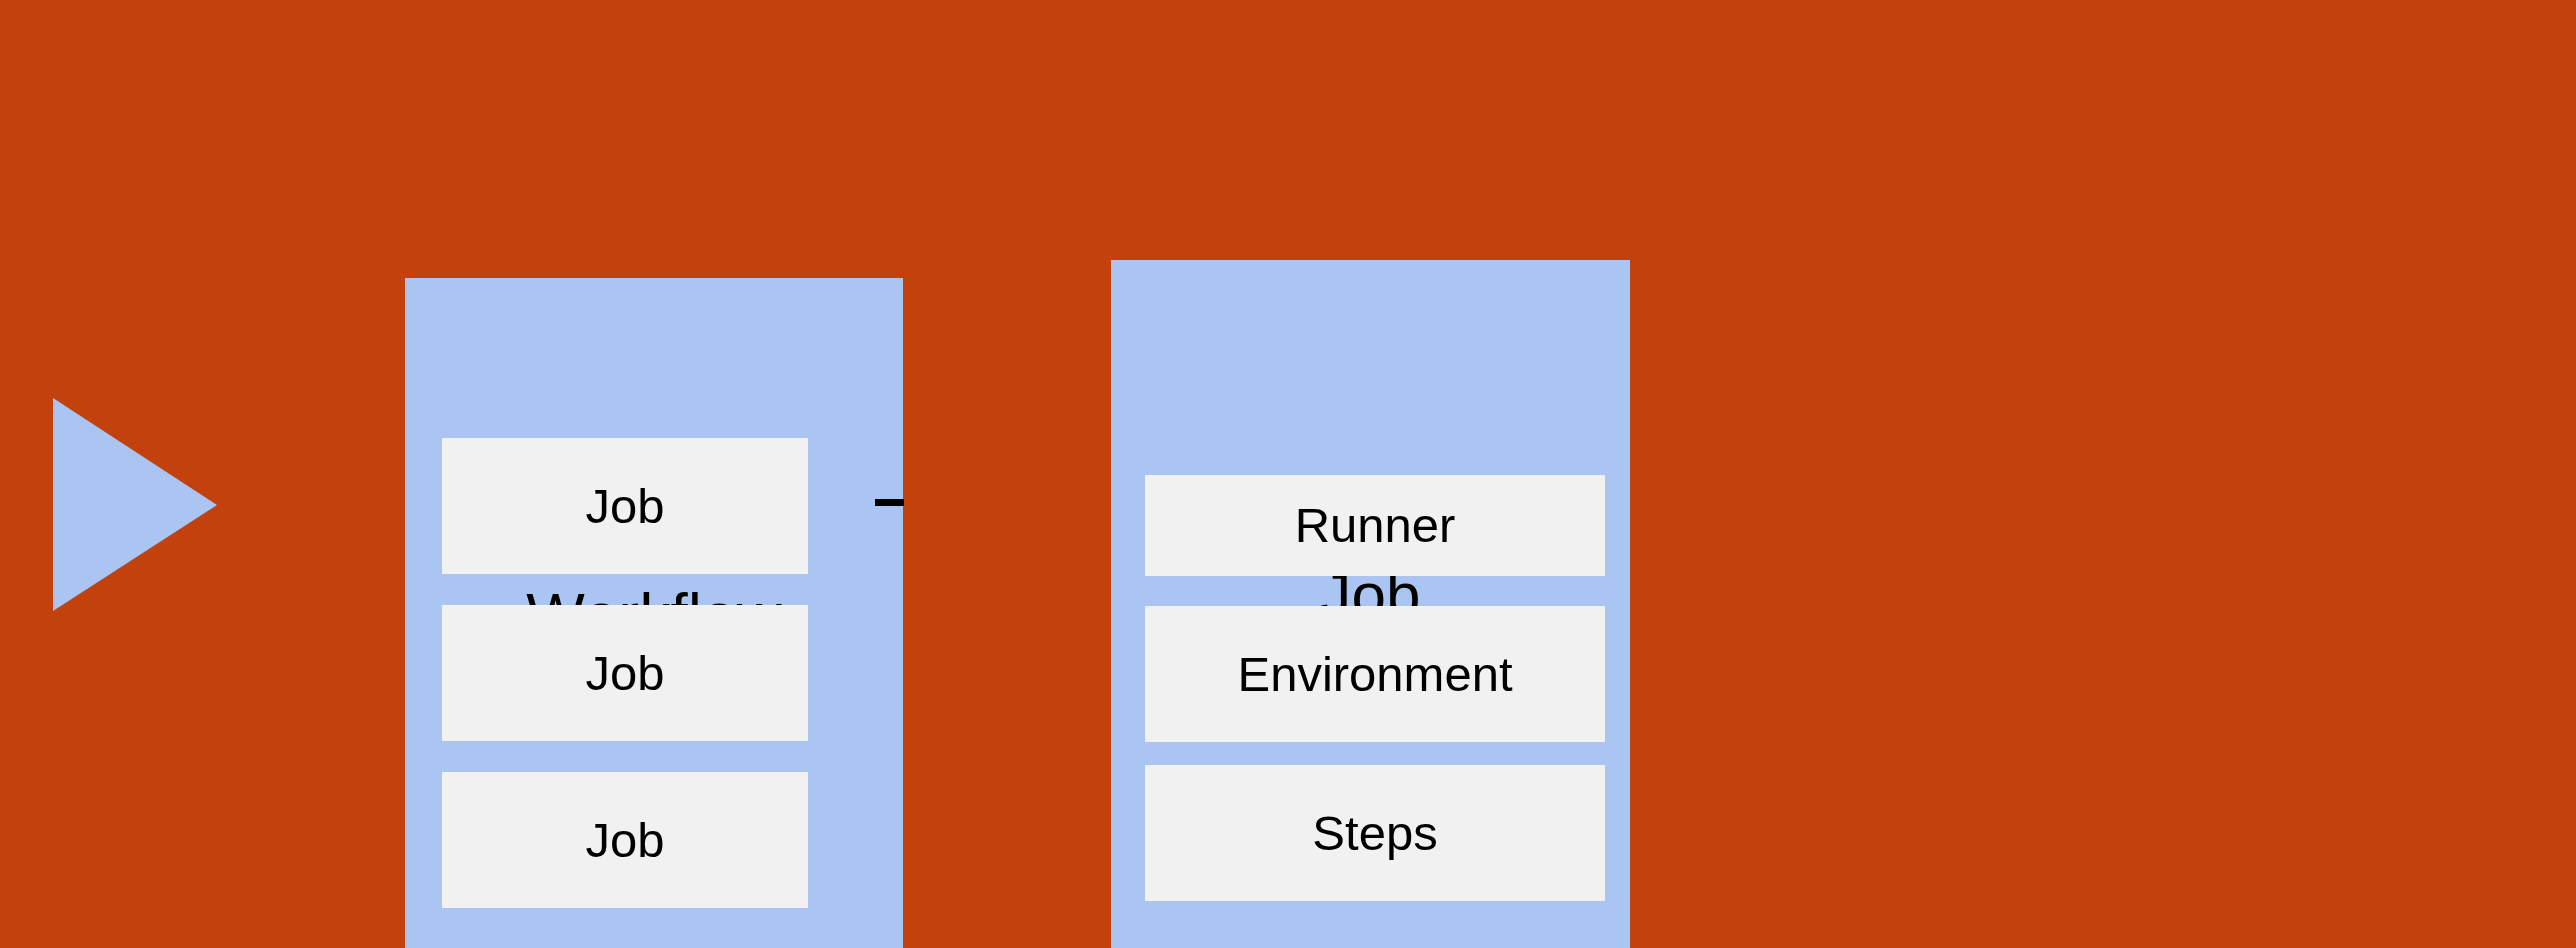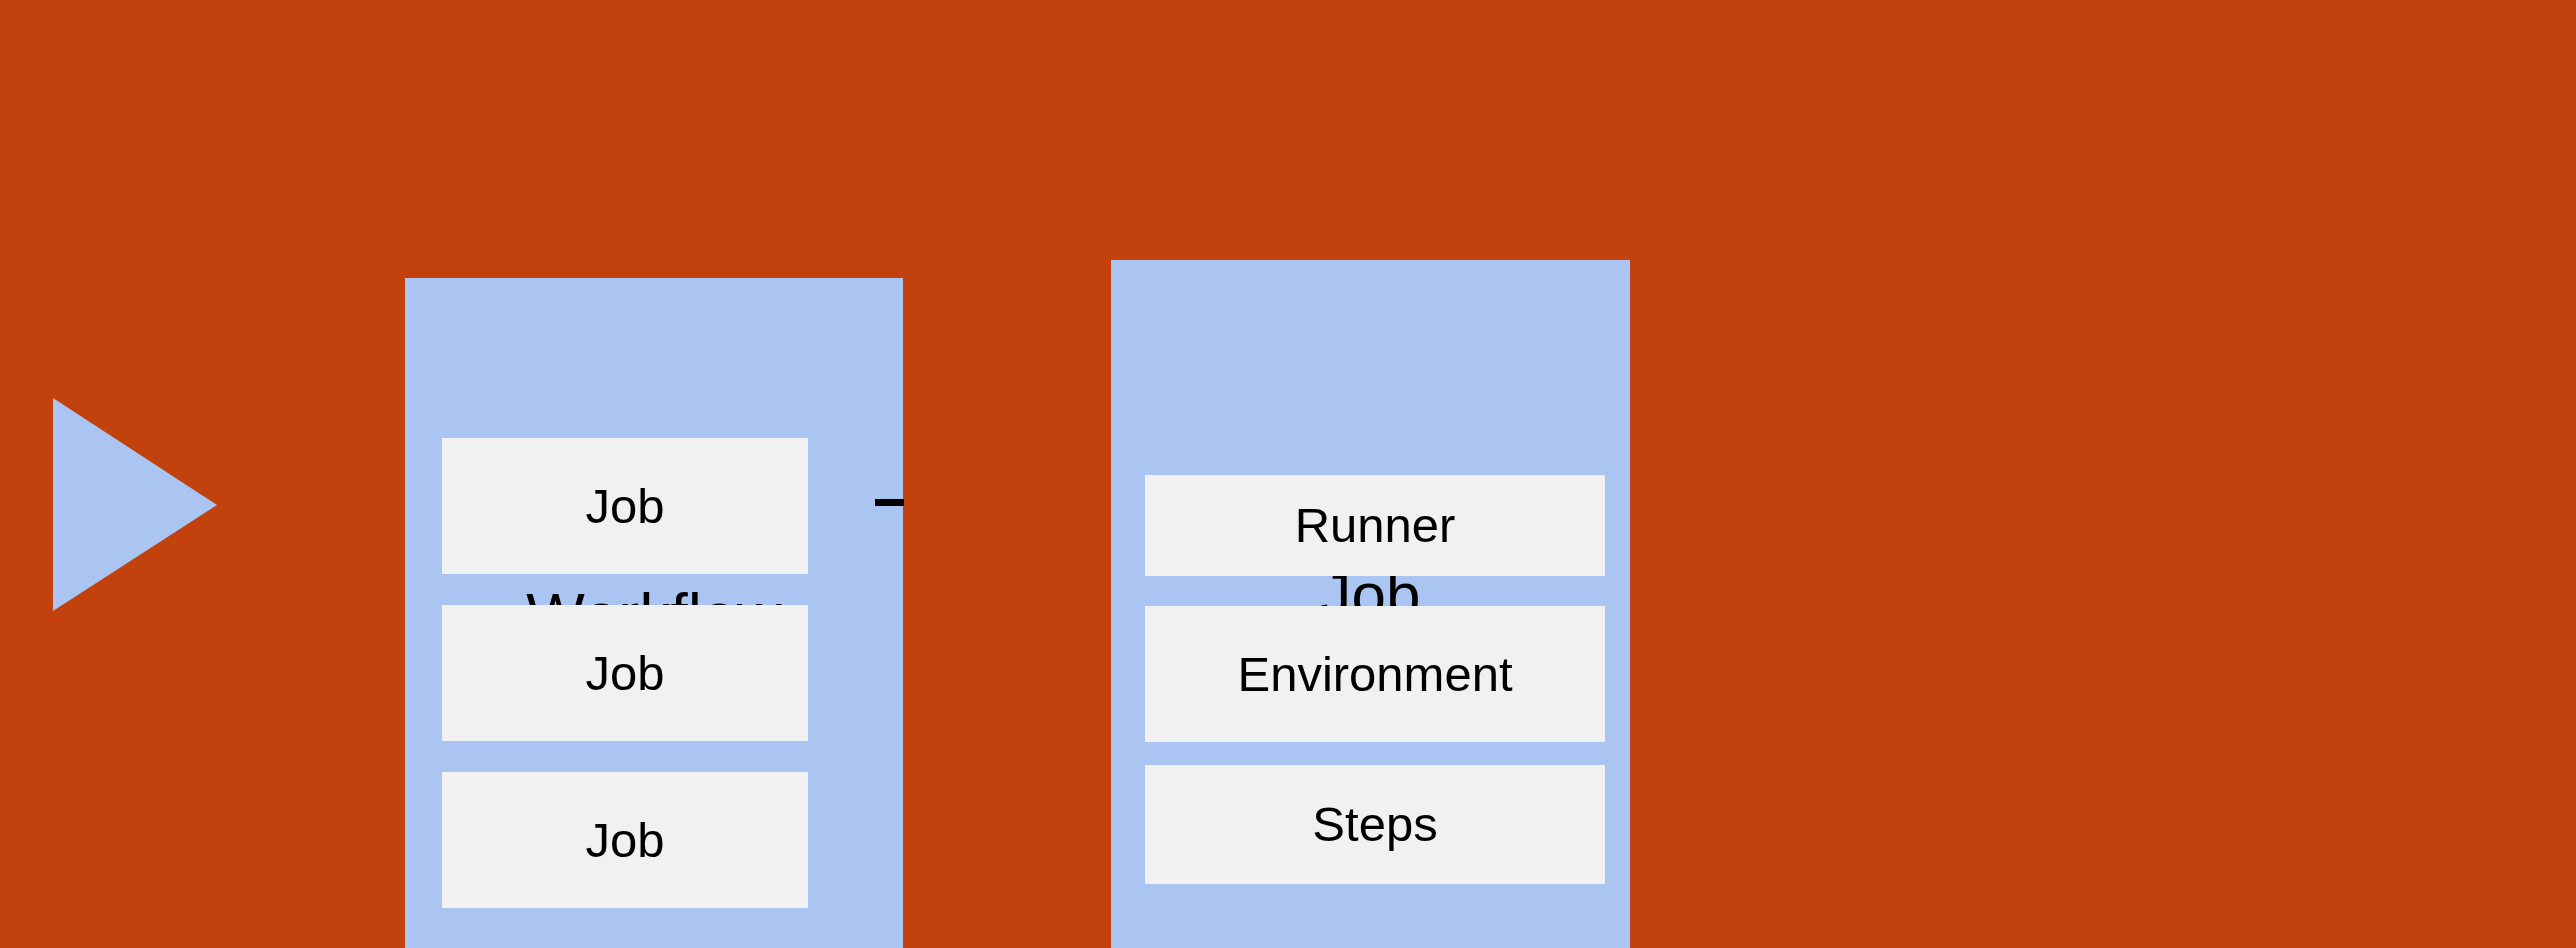--- a/index.html
+++ b/index.html
@@ -88,21 +88,21 @@
   
   .wf-box { left: 37px; width: 366px; }
   #wf-box-0 { top: 160px; height: 136px; }
   #wf-box-1 { top: 327px; height: 136px; }
   #wf-box-2 { top: 494px; height: 136px; }
 
   
   .jb-box { left: 34px; width: 460px; }
   #jb-box-0 { top: 215px; height: 101px; }
   #jb-box-1 { top: 346px; height: 136px; }
-  #jb-box-2 { top: 505px; height: 119px; }
+  #jb-box-2 { top: 505px; height: 136px; }
 
   
   #connector-line {
     position: absolute;
     left: 875px;
     top: 499px;
     width: 29px;
     height: 6.5px;
     background: #000000;
   }

